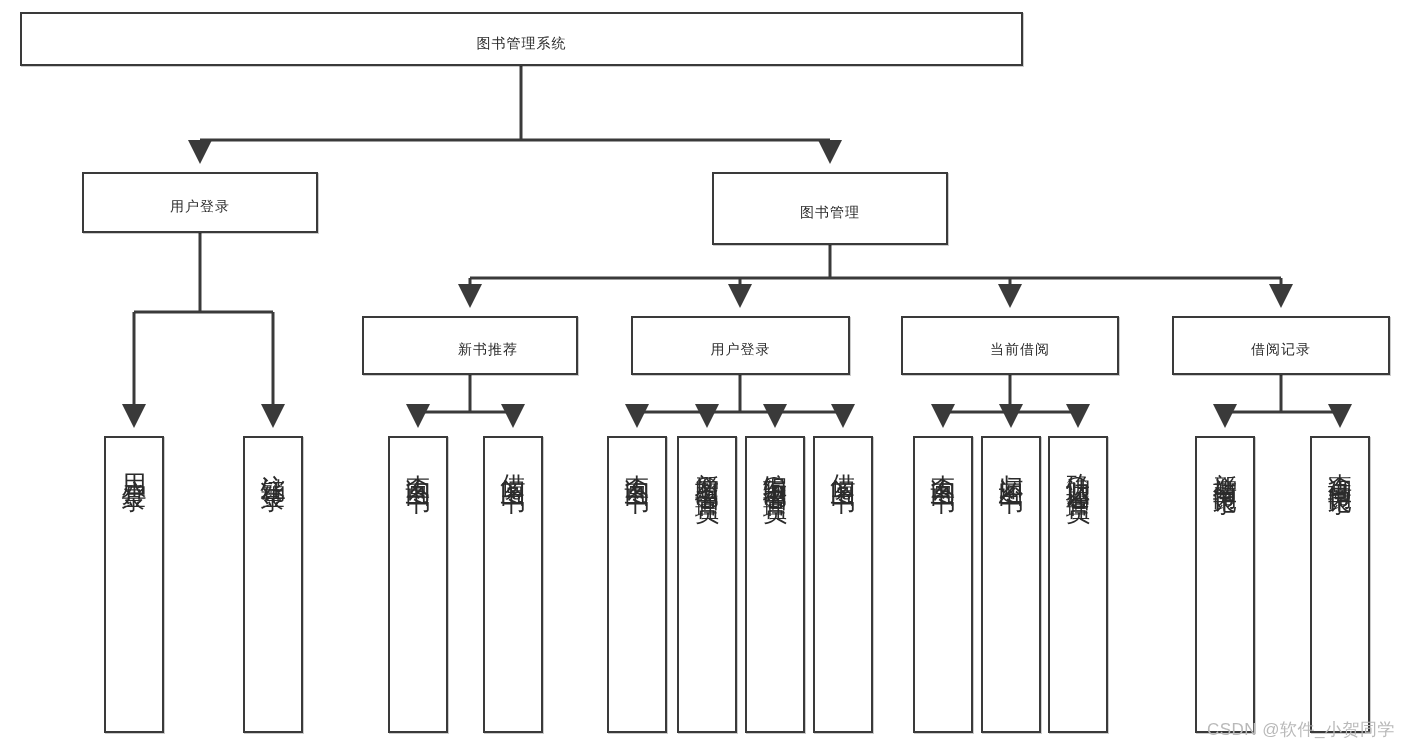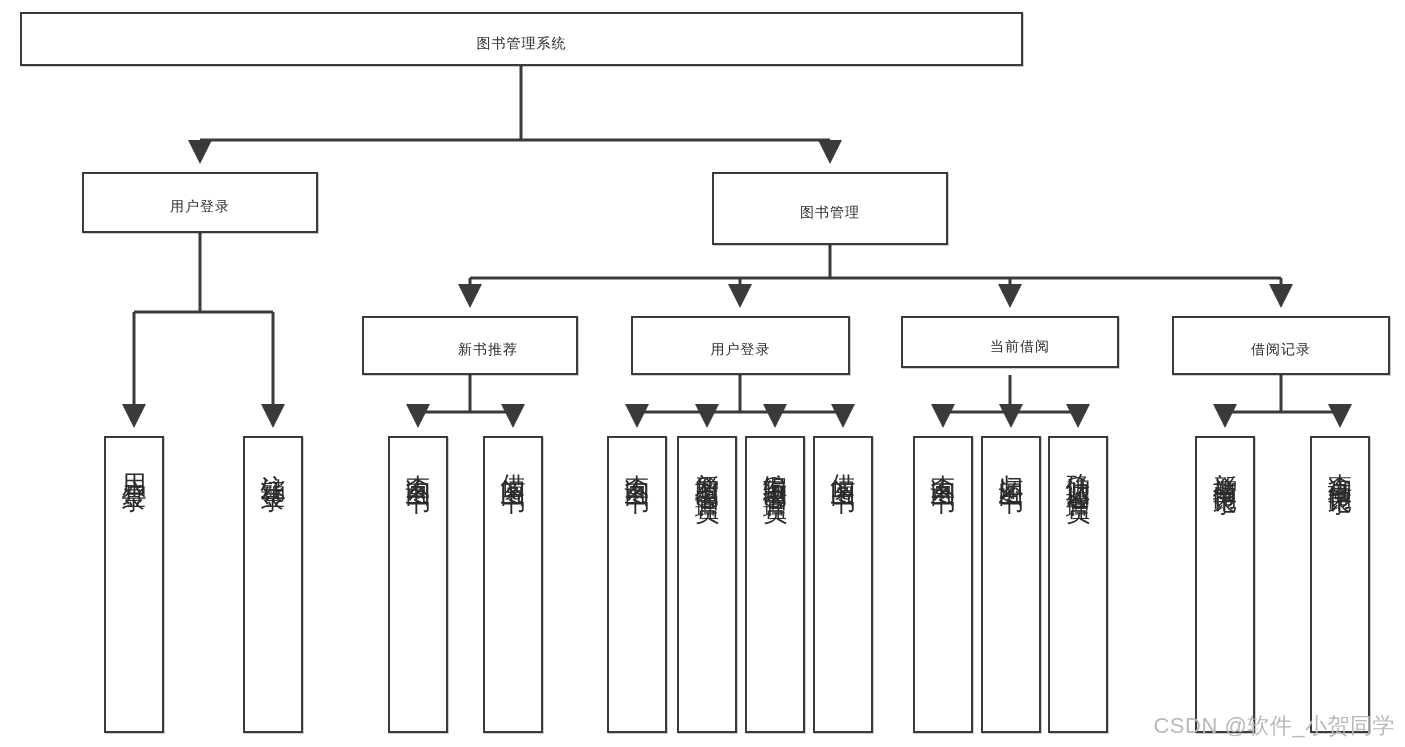--- a/index.html
+++ b/index.html
@@ -59,21 +59,21 @@
     line-height: 1;
   }
   .node.vert.compact .label {
     letter-spacing: 4px;
     font-size: 24px;
   }
   .watermark {
     position: absolute;
     right: 10px;
     bottom: 6px;
-    font-size: 22px;
+    font-size: 17px;
     color: #b9b9b9;
     letter-spacing: 0.5px;
     user-select: none;
   }
 </style>
 </head>
 <body>
 
 <div id="canvas">
 
@@ -137,21 +137,21 @@
   <div class="node horiz" style="left:712px; top:172px; width:236px; height:73px;">
     <span class="label">图书管理</span>
   </div>
 
   <div class="node horiz" style="left:362px; top:316px; width:216px; height:59px;padding-left:36px;">
     <span class="label">新书推荐</span>
   </div>
   <div class="node horiz" style="left:631px; top:316px; width:219px; height:59px;">
     <span class="label">用户登录</span>
   </div>
-  <div class="node horiz" style="left:901px; top:316px; width:218px; height:52px;padding-left:20px;">
+  <div class="node horiz" style="left:901px; top:316px; width:218px; height:59px;padding-left:20px;">
     <span class="label">当前借阅</span>
   </div>
   <div class="node horiz" style="left:1172px; top:316px; width:218px; height:59px;">
     <span class="label">借阅记录</span>
   </div>
 
   <div class="node vert" style="left:104px; top:436px; width:60px; height:297px;">
     <span class="label">用户登录</span>
   </div>
   <div class="node vert" style="left:243px; top:436px; width:60px; height:297px;">

